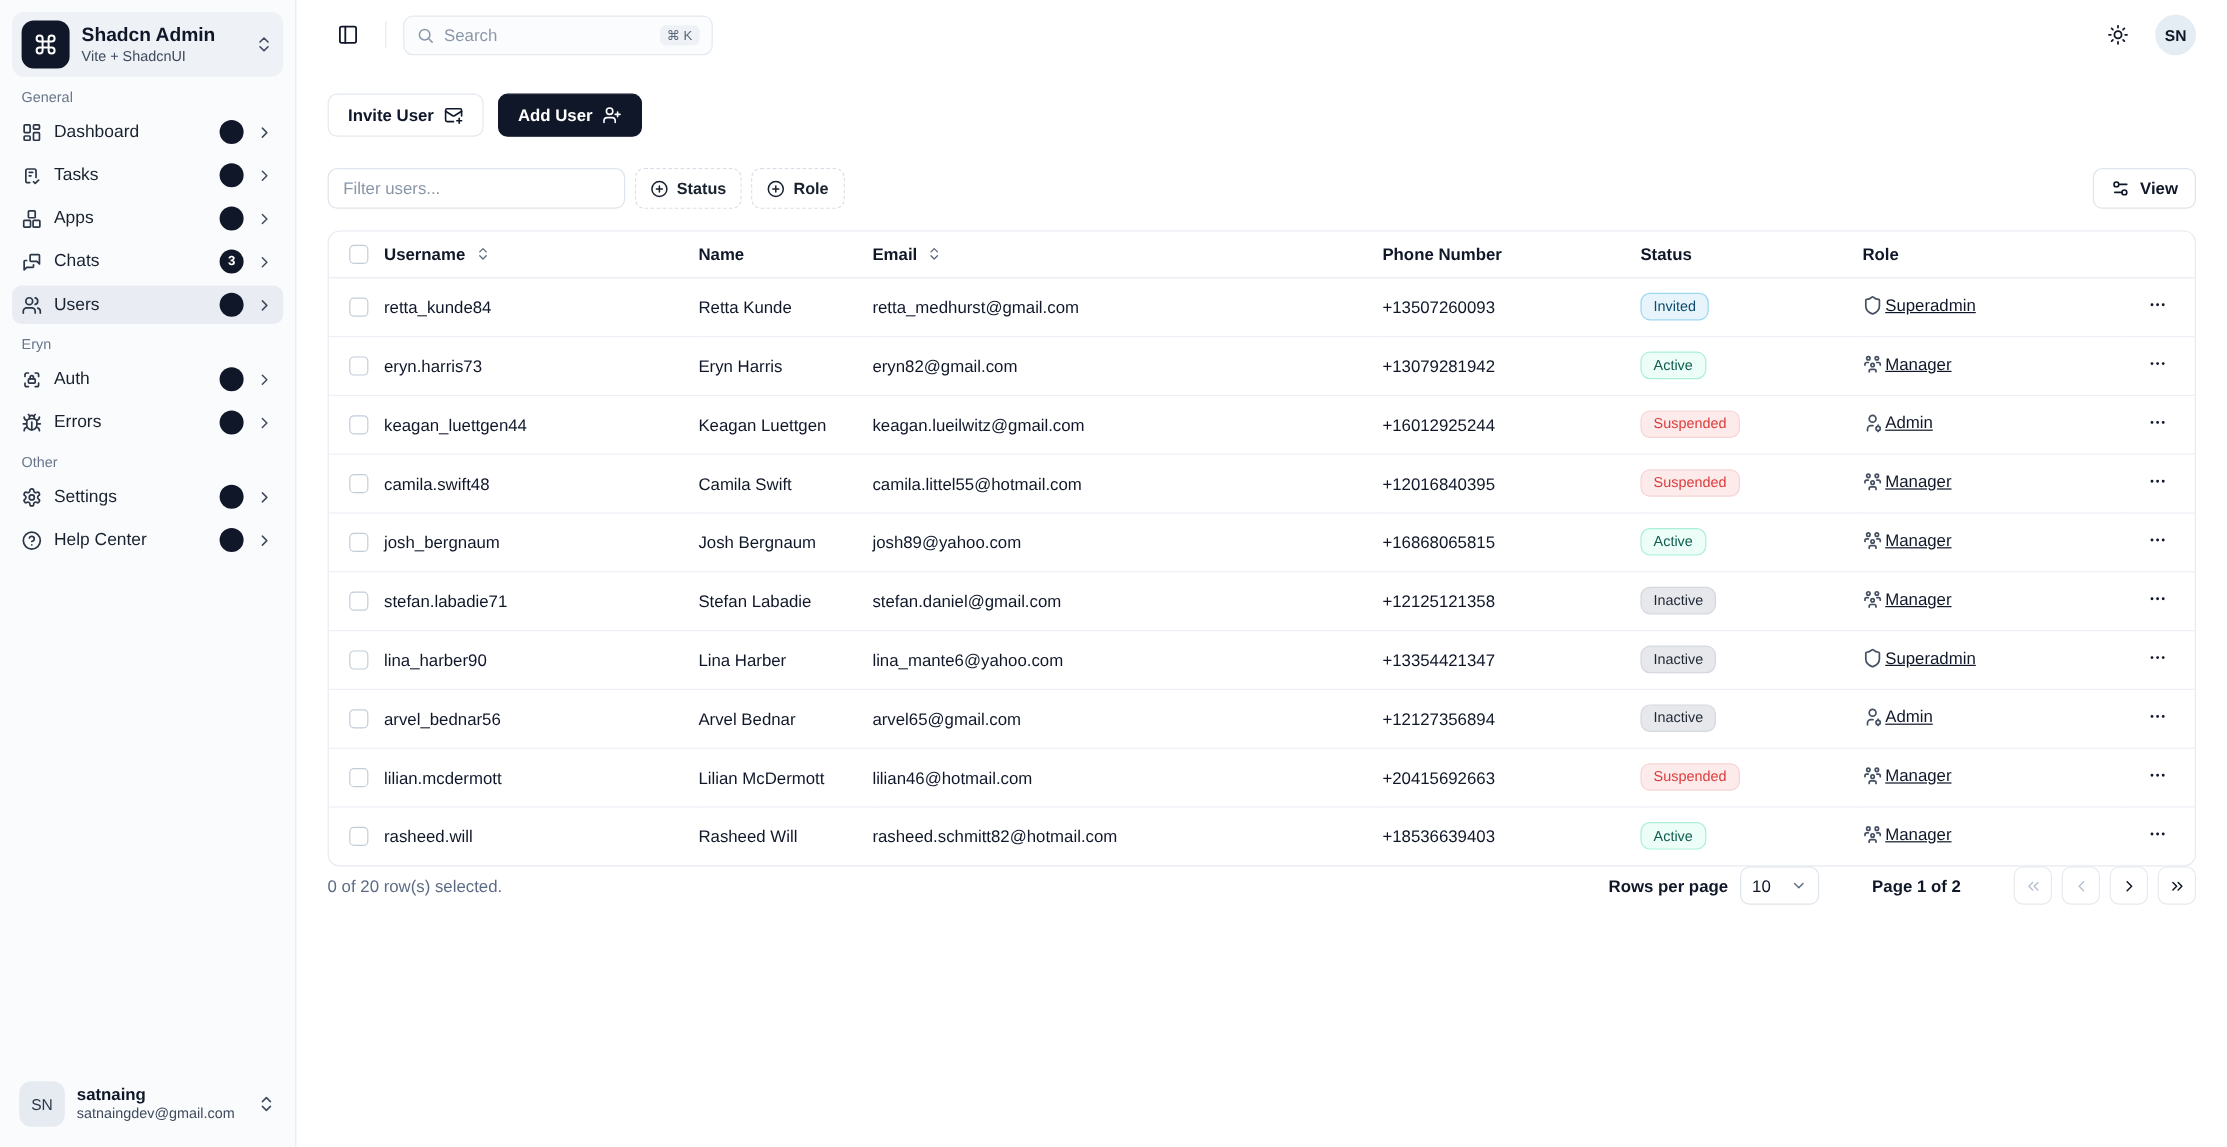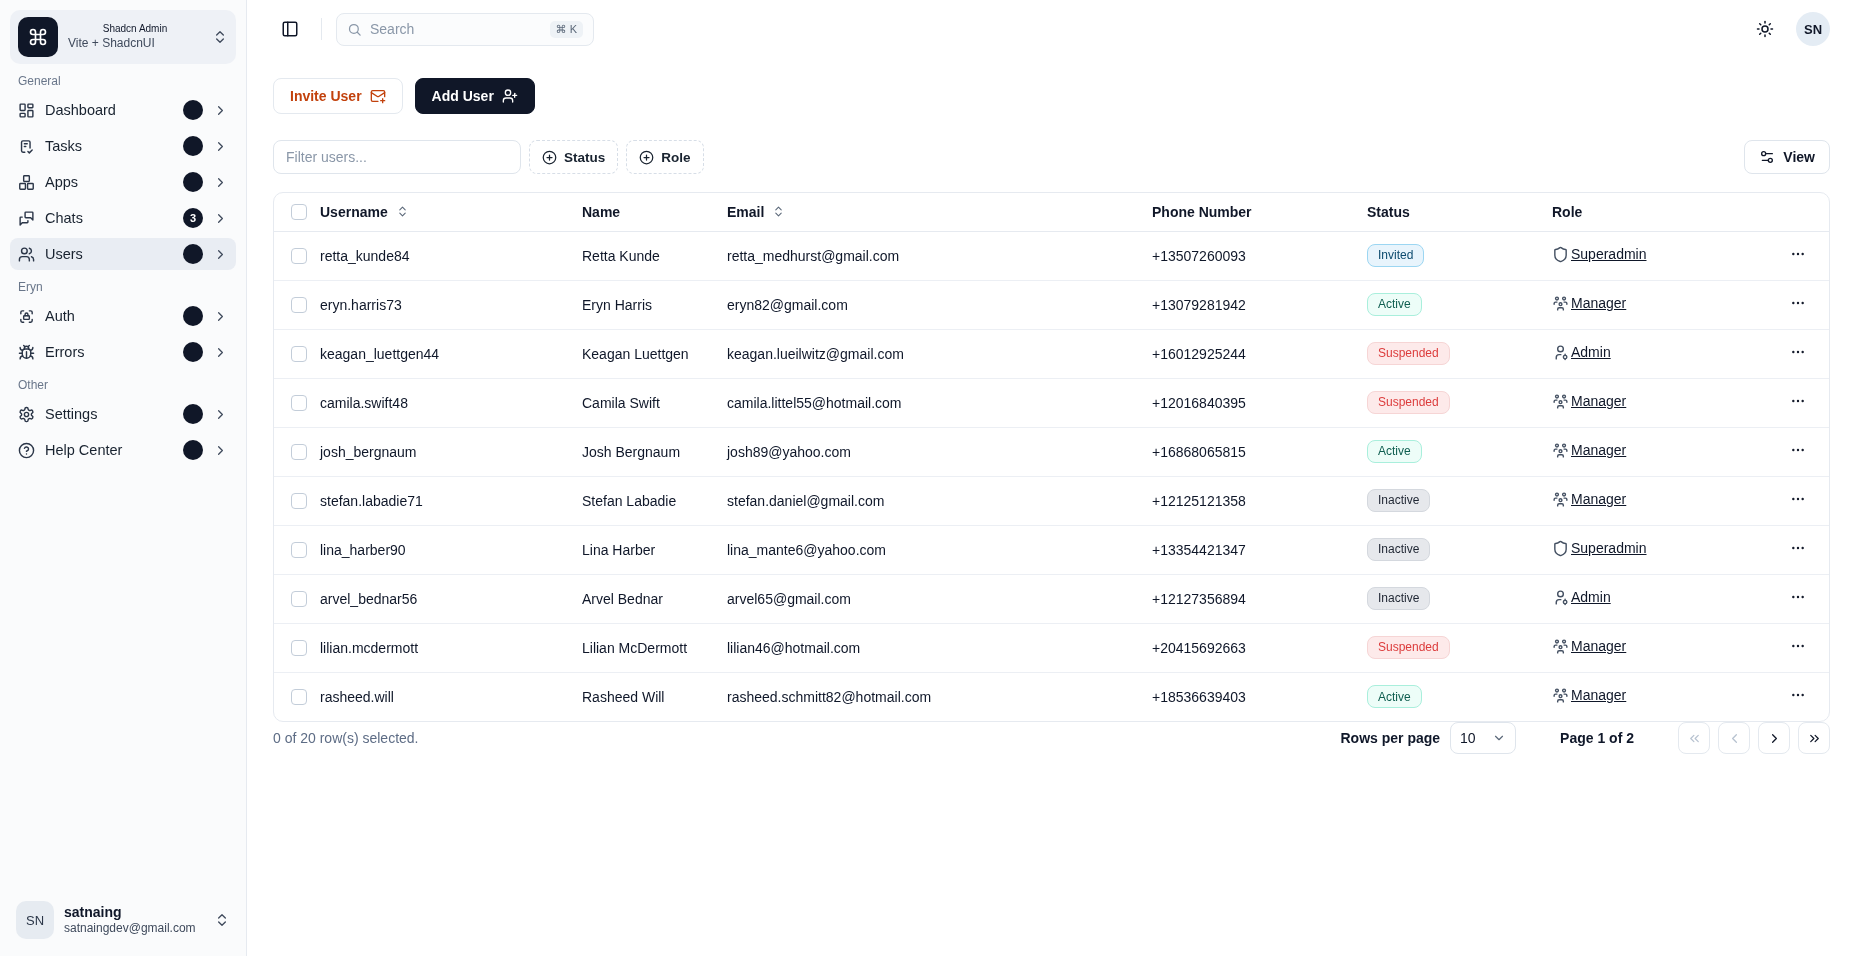--- a/index.html
+++ b/index.html
@@ -20,21 +20,21 @@
   .team-btn {
     display:flex; align-items:center; gap:10px;
     background:#eef1f6; border-radius:10px; padding:7px 8px; cursor:pointer;
   }
   .logo-box {
     width:40px; height:40px; flex:none; background:#101728; color:#fff;
     border-radius:10px; display:flex; align-items:center; justify-content:center;
   }
   .logo-box .ic { width:20px; height:20px; }
   .team-meta { flex:1; min-width:0; }
-  .team-name { font-weight:400; font-size:10px; line-height:1.25;text-align:center; }
+  .team-name { font-weight:700; font-size:16px; line-height:1.25; }
   .team-sub { font-size:12px; color:#3f4a5c; line-height:1.25; }
   .updown { color:#3f4a5c; width:16px; height:16px; }
 
   .nav-section { margin-top:10px; }
   .nav-label { font-size:12px; color:#69768a; padding:0 8px; margin-bottom:6px; }
   .nav-items { display:flex; flex-direction:column; gap:4px; }
   .nav-item {
     height:32px; display:flex; align-items:center; gap:10px;
     padding:0 8px; border-radius:8px; cursor:pointer; color:#18222f;
     font-size:14.5px;
@@ -89,21 +89,21 @@
   .page-head { display:flex; align-items:center; justify-content:space-between; }
   .page-title { font-size:25px; font-weight:800; letter-spacing:-0.4px; }
   .page-sub { margin-top:4px; font-size:16px; color:#5d6c85; }
   .head-actions { display:flex; gap:12px; }
   .btn {
     height:36px; border-radius:8px; font-size:14px; font-weight:600; cursor:pointer;
     display:inline-flex; align-items:center; gap:8px; padding:0 16px;
     font-family:inherit;
   }
   .btn .ic { width:16px; height:16px; }
-  .btn-outline { background:#fff; border:1px solid #e4e9ef; color:#c2410c; }
+  .btn-outline { background:#fff; border:1px solid #e4e9ef; color:#0f172a; }
   .btn-dark { background:#101728; border:1px solid #101728; color:#fff; }
 
   .toolbar { margin-top:26px; display:flex; align-items:center; gap:8px; }
   .filter-input {
     width:248px; height:34px; border:1px solid #dfe5ec; border-radius:8px; padding:0 12px;
     font-size:14px; font-family:inherit; color:#0f1729; background:#fff;
   }
   .filter-input::placeholder { color:#8a97a8; }
   .chip-btn {
     height:34px; border:1px dashed #d7dee7; background:#fff; border-radius:8px;

